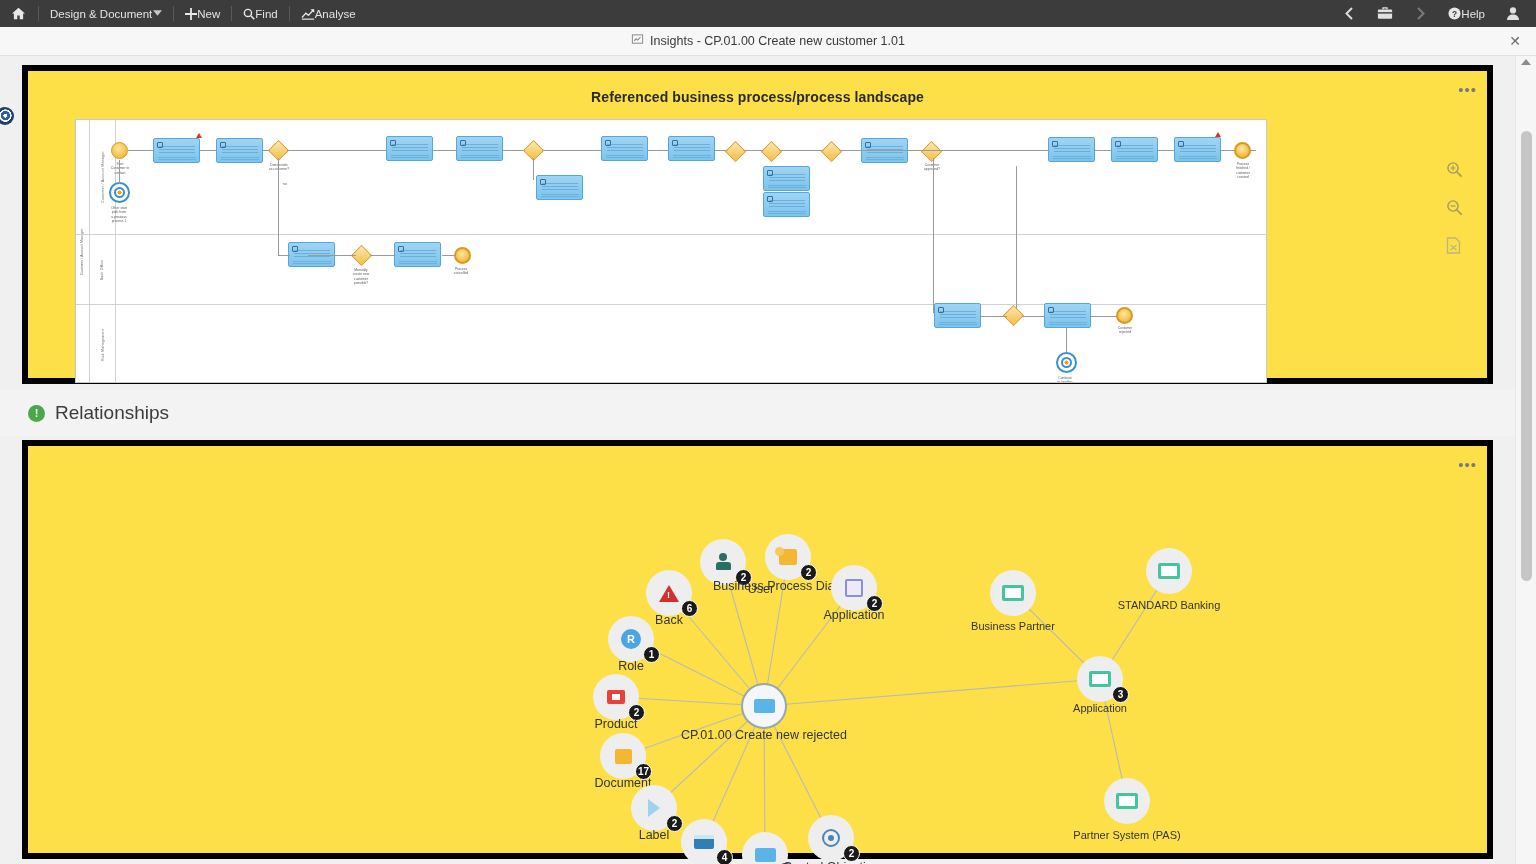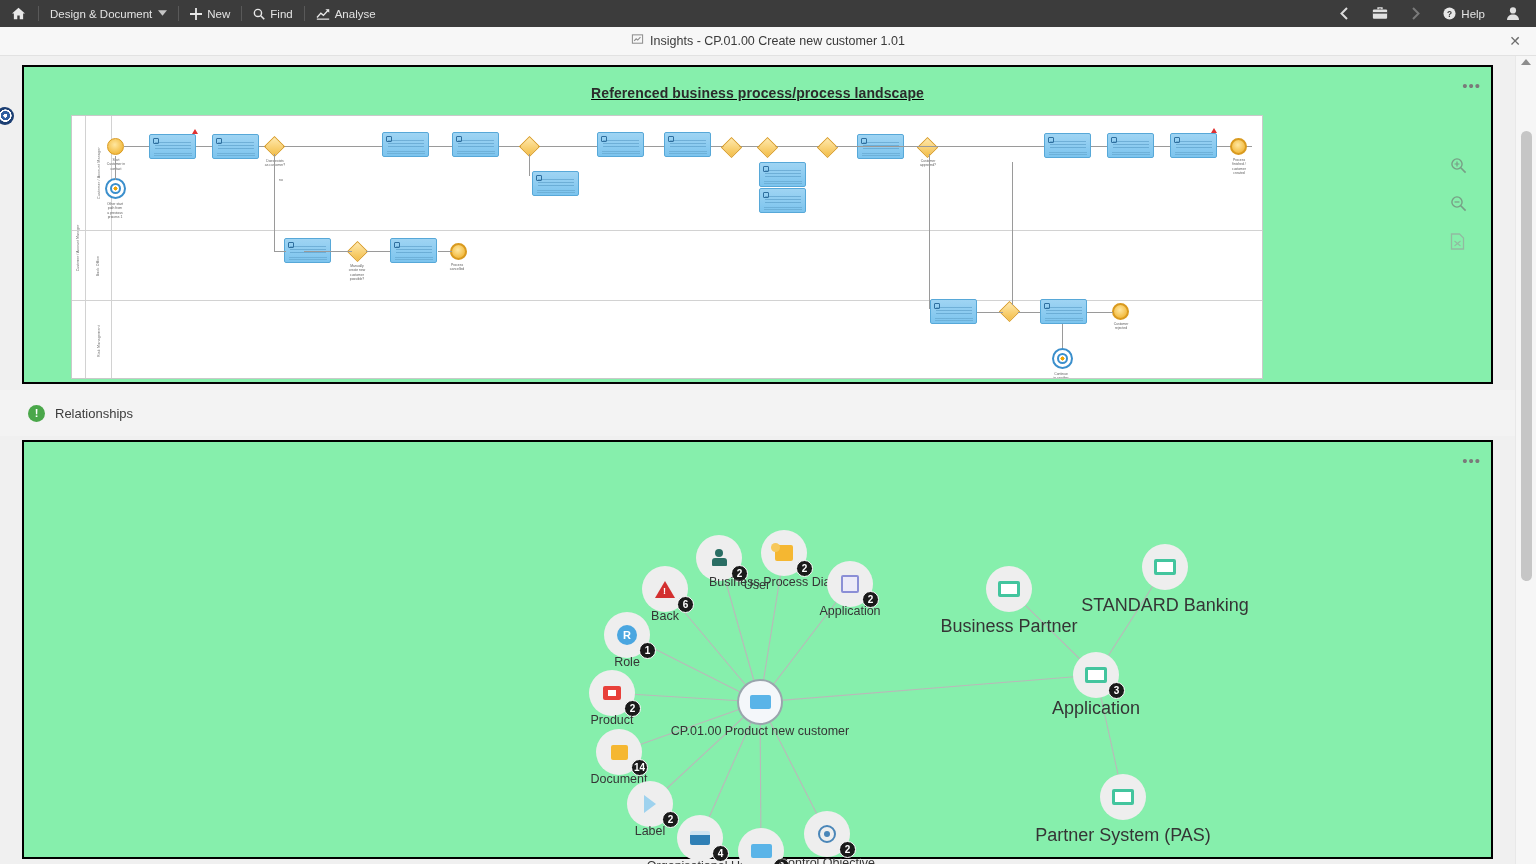--- a/index.html
+++ b/index.html
@@ -14,21 +14,21 @@
   .appbar {
     position: absolute; top: 0; left: 0;
     width: 1536px; height: 27px;
     background: #3c3c3c;
     display: flex; align-items: center;
     color: #e8e8e8; font-size: 11.5px;
   }
   .appbar-left { display: flex; align-items: center; height: 100%; }
   .appbar-right { display: flex; align-items: center; height: 100%; margin-left: auto; padding-right: 6px; }
   .ab-item {
-    display: flex; align-items: center; gap: 5px;
+    display: flex; align-items: center; 
     height: 100%; padding: 0 11px;
     color: #e3e3e3; white-space: nowrap;
   }
   .ab-item.home { padding: 0 13px 0 12px; }
   .ab-sep { width: 1px; height: 15px; background: #595959; }
   .ab-icon { display: inline-flex; align-items: center; justify-content: center; }
   .ab-caret { font-size: 8px; opacity: .85; margin-left: 1px; }
 
   
   .titlebar {
@@ -60,23 +60,22 @@
   .tiny-logo {
     position: absolute; left: -4px; top: 51px;
     width: 18px; height: 18px; border-radius: 50%;
     background: radial-gradient(circle at 52% 48%, #ffffff 0%, #ffffff 14%, #2f5fa0 16%, #2f5fa0 34%, #ffffff 36%, #ffffff 46%, #1d3f73 48%, #1d3f73 74%, #8fa8c8 78%, #cfd9e6 100%);
     z-index: 30;
   }
 
   
   .card {
     position: absolute;
-    background: #86efac;
-    border: 2px solid #000000;
-    text-decoration: underline;
+    background: #fde047;
+    border: 6px solid #000000;
   }
   #card-process { left: 22px; top: 9px; width: 1471px; height: 319px; }
   #card-network { left: 22px; top: 384px; width: 1471px; height: 419px; }
 
   .card-title {
     text-align: center;
     font-size: 14px; font-weight: bold; color: #2b2b2b;
     padding-top: 18px; letter-spacing: .1px;
   }
   .card-menu {
@@ -186,21 +185,21 @@
     background: #f3f3f3;
     display: flex; align-items: center;
     padding-left: 28px; gap: 10px;
   }
   .sec-ico {
     width: 17px; height: 17px; border-radius: 50%;
     background: #4aa74a;
     display: flex; align-items: center; justify-content: center;
     color: #fff; font-size: 11px; font-weight: bold; line-height: 1;
   }
-  .sec-label { font-size: 13px; color: #3c3c3c; }
+  .sec-label { font-size: 19px; color: #3c3c3c; }
 
   
   .net { position: absolute; left: 0; top: 0; width: 1471px; height: 419px; }
   .net svg { position: absolute; left: 0; top: 0; }
   .node {
     position: absolute; width: 46px; height: 46px; border-radius: 50%;
     background: #eeeeee;
     display: flex; align-items: center; justify-content: center;
   }
   .node.center {
@@ -212,21 +211,21 @@
     width: 17px; height: 17px; border-radius: 50%;
     background: #1a1a1a; color: #fff;
     font-size: 10px; font-weight: bold;
     display: flex; align-items: center; justify-content: center;
     border: 1.5px solid #ffffff;
   }
   .nlabel {
     position: absolute; font-size: 12.5px; color: #353535;
     white-space: nowrap; transform: translateX(-50%);
   }
-  .nlabel.big { font-size: 18px; }
+  .nlabel.big { font-size: 11px; }
 
   
   .g-app { width: 22px; height: 16px; border: 3px solid #43c59e; border-radius: 2px; background:#fff; }
   .g-proc { width: 21px; height: 14px; background: #5ab4e8; border-radius: 2px; }
   .g-doc { width: 17px; height: 15px; background: #f5b731; border-radius: 2px; }
   .g-prod { width: 18px; height: 14px; background: #e8403a; border-radius: 2px; display:flex; align-items:center; justify-content:center; }
   .g-prod::after { content:""; width:8px; height:6px; background:#fff; }
   .g-bpd { width: 18px; height: 16px; background: #f5b731; border-radius: 2px; position: relative; }
   .g-bpd::after { content:""; position:absolute; left:-4px; top:-2px; width:9px; height:9px; border-radius:50%; background:#f7c85a; }
   .g-init { width: 18px; height: 18px; border: 2px solid #8b8fd6; border-radius: 2px; background:#eceaf8; }
@@ -610,21 +609,21 @@
           <span class="badge">1</span>
         </div>
         <div class="nlabel" style="left: 603px; top: 213px;">Role</div>
         <div class="node" style="left: 565px; top: 228px;">
           <span class="g-prod"></span>
           <span class="badge">2</span>
         </div>
         <div class="nlabel" style="left: 588px; top: 271px;">Product</div>
         <div class="node" style="left: 572px; top: 287px;">
           <span class="g-doc"></span>
-          <span class="badge">14</span>
+          <span class="badge">17</span>
         </div>
         <div class="nlabel" style="left: 595px; top: 330px;">Document</div>
         <div class="node" style="left: 603px; top: 339px;">
           <span class="g-label"></span>
           <span class="badge">2</span>
         </div>
         <div class="nlabel" style="left: 626px; top: 382px;">Label</div>
         <div class="node" style="left: 653px; top: 373px;">
           <span class="g-orgu"></span>
           <span class="badge">4</span>
@@ -652,21 +651,21 @@
           <span class="g-app"></span>
         </div>
         <div class="nlabel big" style="left: 1141px; top: 153px;">STANDARD Banking</div>
         <div class="node" style="left: 1076px; top: 332px;">
           <span class="g-app"></span>
         </div>
         <div class="nlabel big" style="left: 1099px; top: 383px;">Partner System (PAS)</div>
         <div class="node center" style="left: 713px; top: 237px;">
           <span class="g-proc"></span>
         </div>
-        <div class="nlabel" style="left: 736px; top: 282px;">CP.01.00 Product new customer</div>
+        <div class="nlabel" style="left: 736px; top: 282px;">CP.01.00 Create new rejected</div>
       </div>
   </div>
 
 </div>
 
 <div class="vscroll">
   <div class="up"></div>
   <div class="thumb"></div>
 </div>
 

